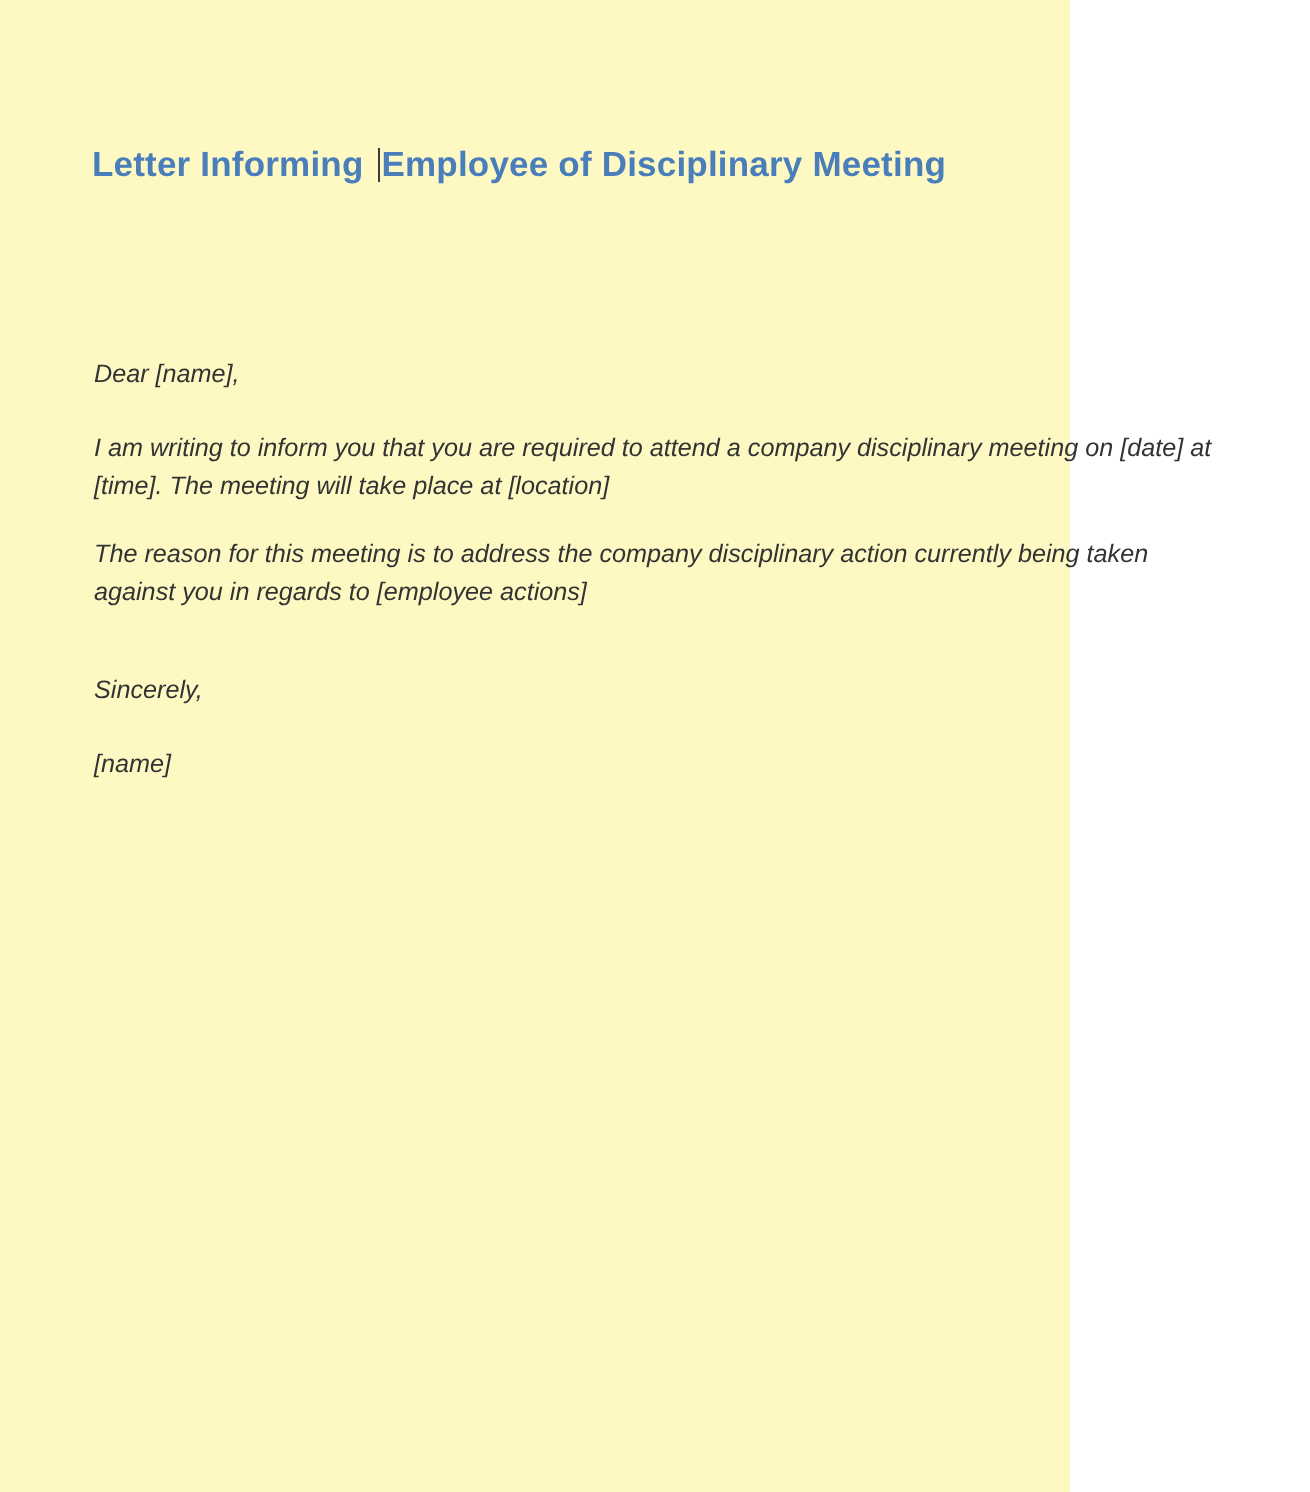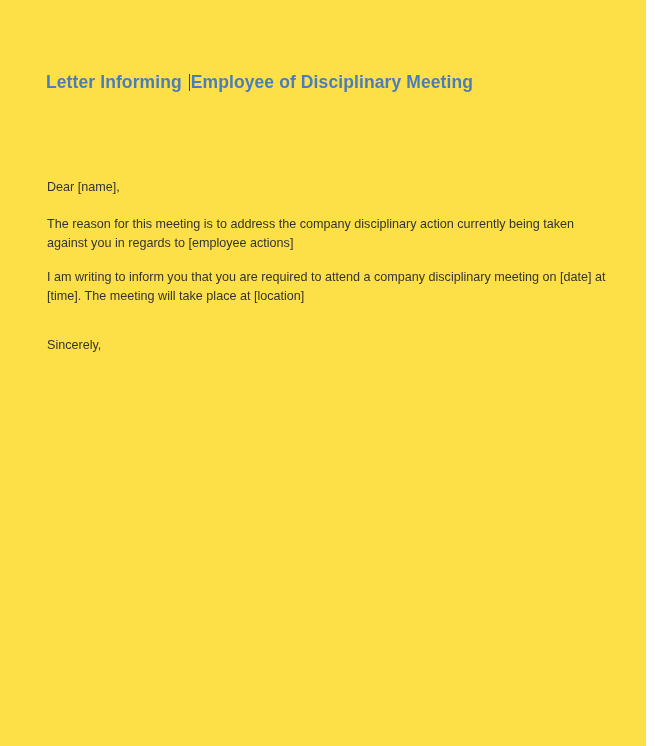--- a/index.html
+++ b/index.html
@@ -11,23 +11,23 @@
   body {
     width: 655px;
     height: 746px;
     overflow: hidden;
     font-family: "Liberation Sans", sans-serif;
     -webkit-font-smoothing: antialiased;
   }
 
   .page {
     position: relative;
-    width: 646px;
+    width: 535px;
     height: 746px;
-    background: #fde047;
+    background: #fef9c3;
     box-sizing: border-box;
     padding-left: 46px;
   }
 
   
   .doc-title {
     position: absolute;
     left: 46px;
     top: 58px;
     width: 560px;
@@ -55,20 +55,21 @@
 
   
   .letter-body {
     position: absolute;
     left: 47px;
     top: 178px;
     width: 560px;
     font-size: 12.6px;
     line-height: 19px;
     color: #333333;
+    font-style: italic;
   }
 
   .para {
     margin: 0 0 15px 0;
     white-space: pre-line;
   }
 
   .para:last-child {
     margin-bottom: 0;
   }
@@ -92,24 +93,25 @@
 <div class="page">
 
   <h1 class="doc-title">
     <span class="title-part">Letter Informing </span><span class="text-caret"></span><span class="title-part">Employee of Disciplinary Meeting</span>
   </h1>
 
   <div class="letter-body">
 
     <p class="para para-salutation">Dear [name],</p>
 
+    <p class="para">I am writing to inform you that you are required to attend a company disciplinary meeting on [date] at [time]. The meeting will take place at [location]</p>
+
     <p class="para">The reason for this meeting is to address the company disciplinary action currently being taken against you in regards to [employee actions]</p>
-
-    <p class="para">I am writing to inform you that you are required to attend a company disciplinary meeting on [date] at [time]. The meeting will take place at [location]</p>
 
 
 
     <p class="para para-sincerely">Sincerely,</p>
 
+    <p class="para para-signature">[name]</p>
 
   </div>
 
 </div>
 
 </body></html>

